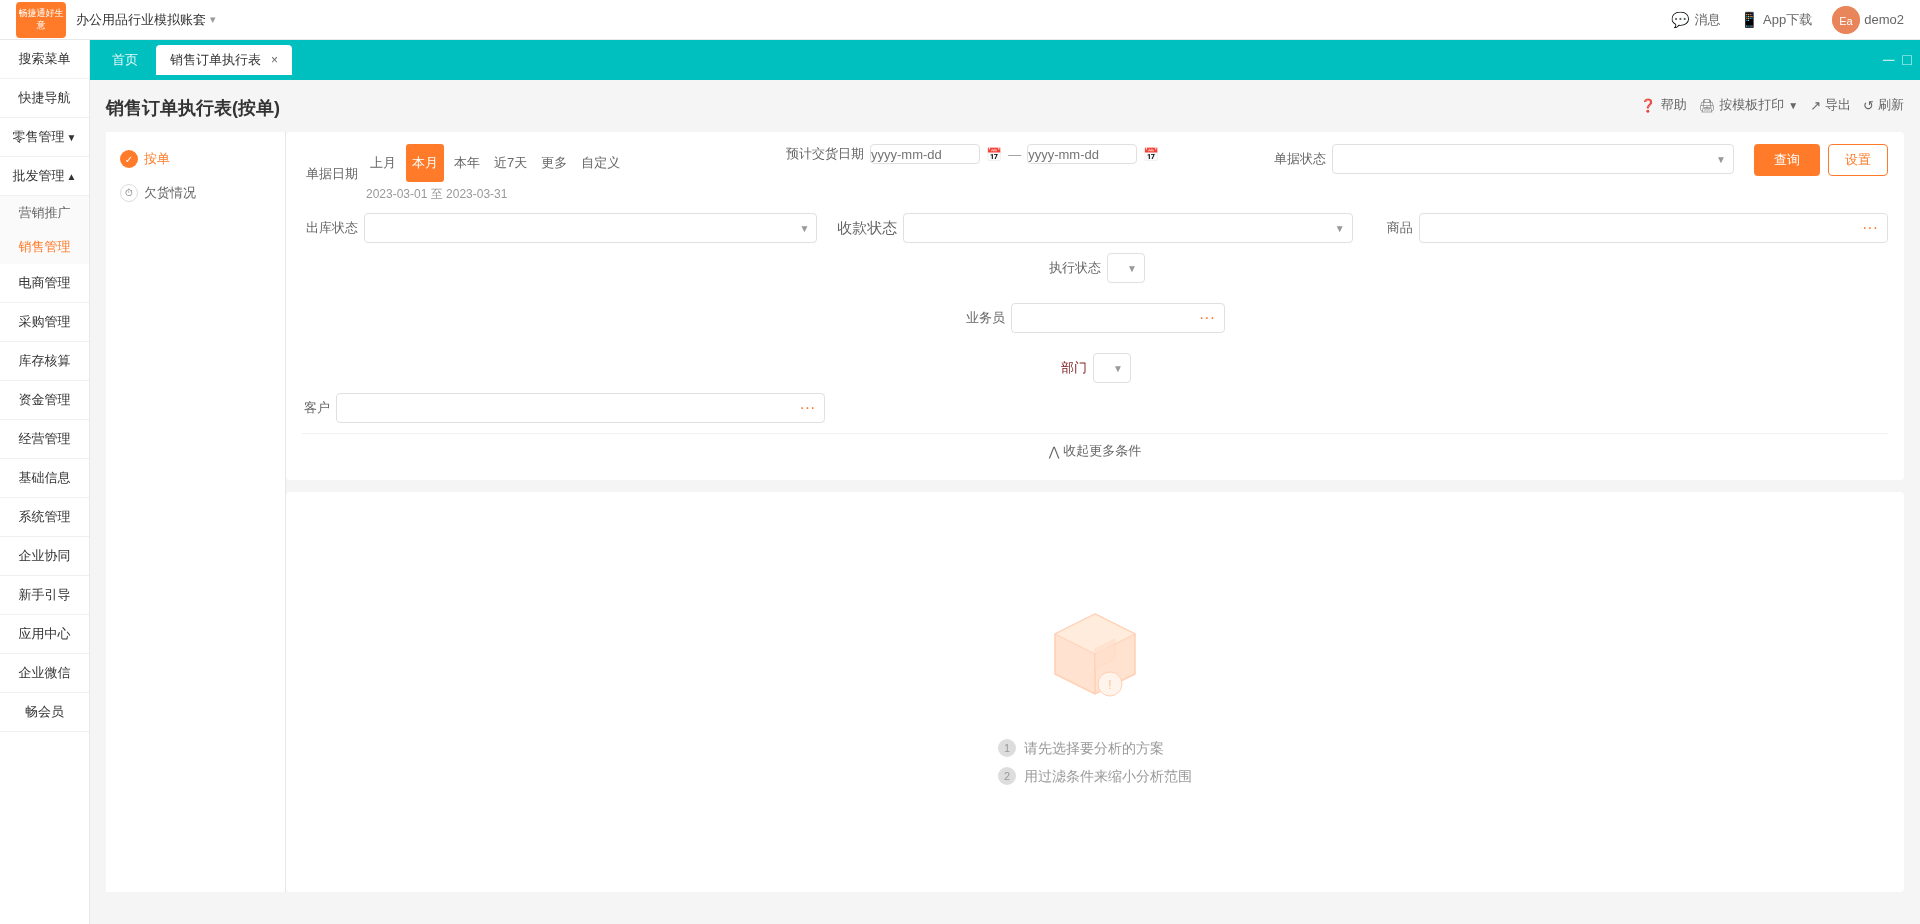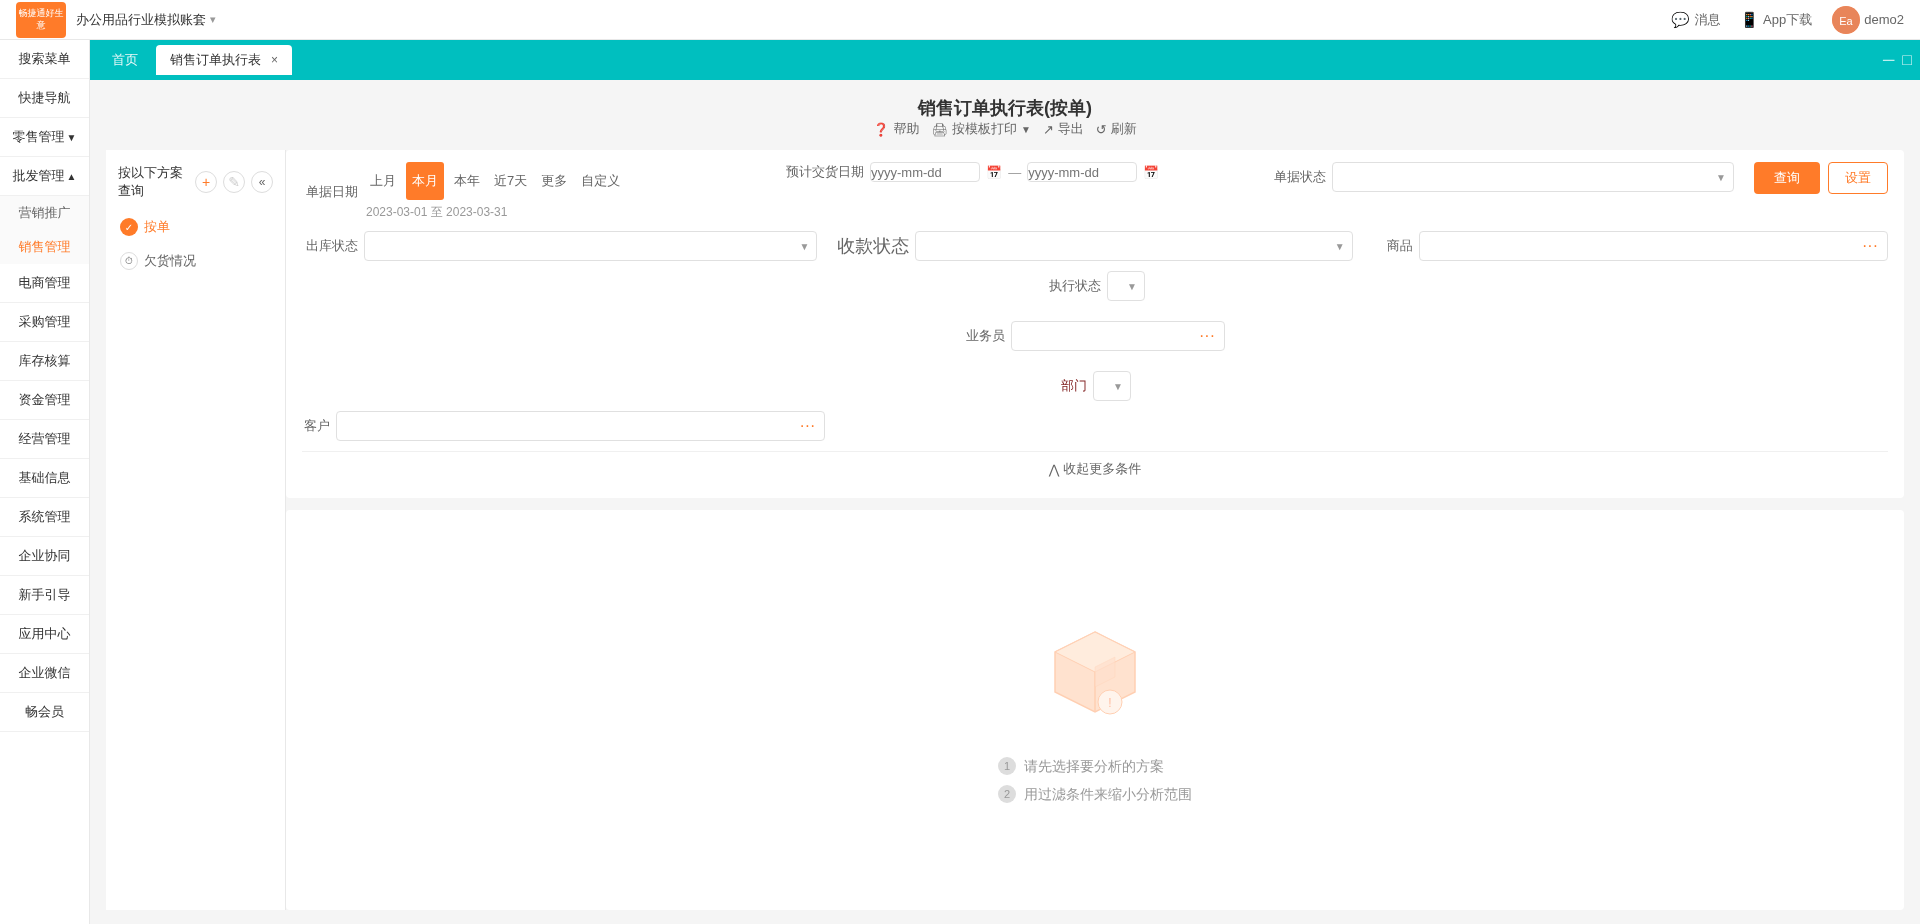--- a/index.html
+++ b/index.html
@@ -32,21 +32,21 @@
     .tab-bar { height: 40px; background: #00bfbf; display: flex; align-items: center; padding: 0 8px; gap: 4px; flex-shrink: 0; }
     .tab-item { height: 30px; padding: 0 14px; display: flex; align-items: center; gap: 6px; border-radius: 4px 4px 0 0; cursor: pointer; font-size: 13px; color: rgba(255,255,255,0.8); }
     .tab-item.active { background: #fff; color: #333; border-radius: 4px 4px 0 0; }
     .tab-item .close-icon { font-size: 12px; color: #666; margin-left: 4px; }
     .tab-home { color: rgba(255,255,255,0.9); }
     .tab-bar-right { margin-left: auto; display: flex; gap: 8px; }
     .tab-bar-btn { color: rgba(255,255,255,0.8); cursor: pointer; font-size: 16px; }
 
     
     .page-content { flex: 1; overflow-y: auto; padding: 16px; background: #f5f5f5; }
-    .page-header { display: flex; align-items: center; justify-content: space-between; margin-bottom: 12px; flex-direction: column; }
+    .page-header { display: flex; align-items: flex-start; justify-content: space-between; margin-bottom: 12px; }
     .page-title { font-size: 18px; color: #333; font-weight: bold; }
     .page-header-actions { display: flex; gap: 12px; align-items: center; }
     .header-action { display: flex; align-items: center; gap: 4px; color: #666; cursor: pointer; font-size: 13px; }
 
     
     .filter-panel { background: #fff; border-radius: 4px; padding: 12px 16px; margin-bottom: 12px; }
     .scheme-btn { width: 22px; height: 22px; border: 1px solid #ddd; border-radius: 50%; display: flex; align-items: center; justify-content: center; cursor: pointer; color: #ff7b29; font-size: 14px; }
     .collapse-btn { width: 22px; height: 22px; border: 1px solid #ddd; border-radius: 50%; display: flex; align-items: center; justify-content: center; cursor: pointer; color: #666; font-size: 12px; }
     .filter-label { color: #666; font-size: 13px; white-space: nowrap; min-width: 60px; text-align: right; }
     .filter-input { flex: 1; height: 30px; border: 1px solid #e0e0e0; border-radius: 4px; padding: 0 8px; font-size: 13px; color: #333; background: #fff; }
@@ -196,26 +196,20 @@
           <div class="header-action">
             <span>↺</span>
             <span>刷新</span>
           </div>
         </div>
       </div>
 
       <div class="content-wrapper">
 
         <div class="left-panel">
-          <div class="left-panel-header">
-            <span style="font-size:13px;color:#333;flex:1;">按以下方案查询</span>
-            <div class="scheme-btn">+</div>
-            <div class="scheme-btn" style="color:#ccc;">✎</div>
-            <div class="collapse-btn">«</div>
-          </div>
           <div class="left-panel-item">
             <div class="item-icon">✓</div>
             <span>按单</span>
           </div>
           <div class="left-panel-item2">
             <div class="item-icon2">⏱</div>
             <span>欠货情况</span>
           </div>
         </div>
 
@@ -269,21 +263,21 @@
               <div style="display:flex;align-items:center;gap:6px;flex:1;">
                 <span class="filter-label" style="min-width:56px;color:#666;font-size:13px;">出库状态</span>
                 <div class="select-wrapper" style="flex:1;position:relative;">
                   <select class="filter-select" style="width:100%;height:30px;border:1px solid #e0e0e0;border-radius:4px;padding:0 28px 0 8px;font-size:13px;appearance:none;">
                     <option value=""></option>
                   </select>
                   <span class="select-arrow">▼</span>
                 </div>
               </div>
               <div style="display:flex;align-items:center;gap:6px;flex:1;">
-                <span class="filter-label" style="min-width:56px;color:#666;font-size:18px;">收款状态</span>
+                <span class="filter-label" style="min-width:56px;color:#666;font-size:15px;">收款状态</span>
                 <div class="select-wrapper" style="flex:1;position:relative;">
                   <select class="filter-select" style="width:100%;height:30px;border:1px solid #e0e0e0;border-radius:4px;padding:0 28px 0 8px;font-size:13px;appearance:none;">
                     <option value=""></option>
                   </select>
                   <span class="select-arrow">▼</span>
                 </div>
               </div>
               <div style="display:flex;align-items:center;gap:6px;flex:1;">
                 <span class="filter-label" style="min-width:40px;color:#666;font-size:13px;">商品</span>
                 <div style="flex:1;position:relative;">

